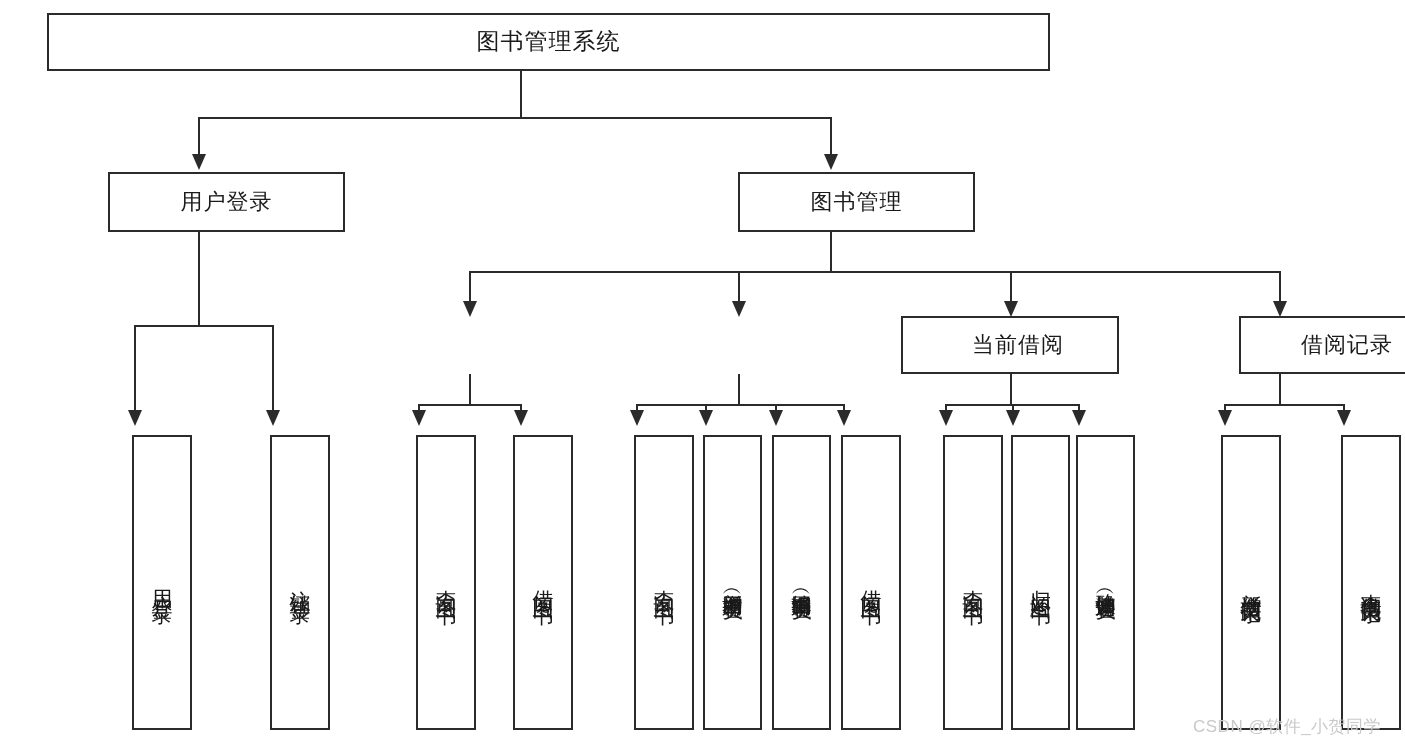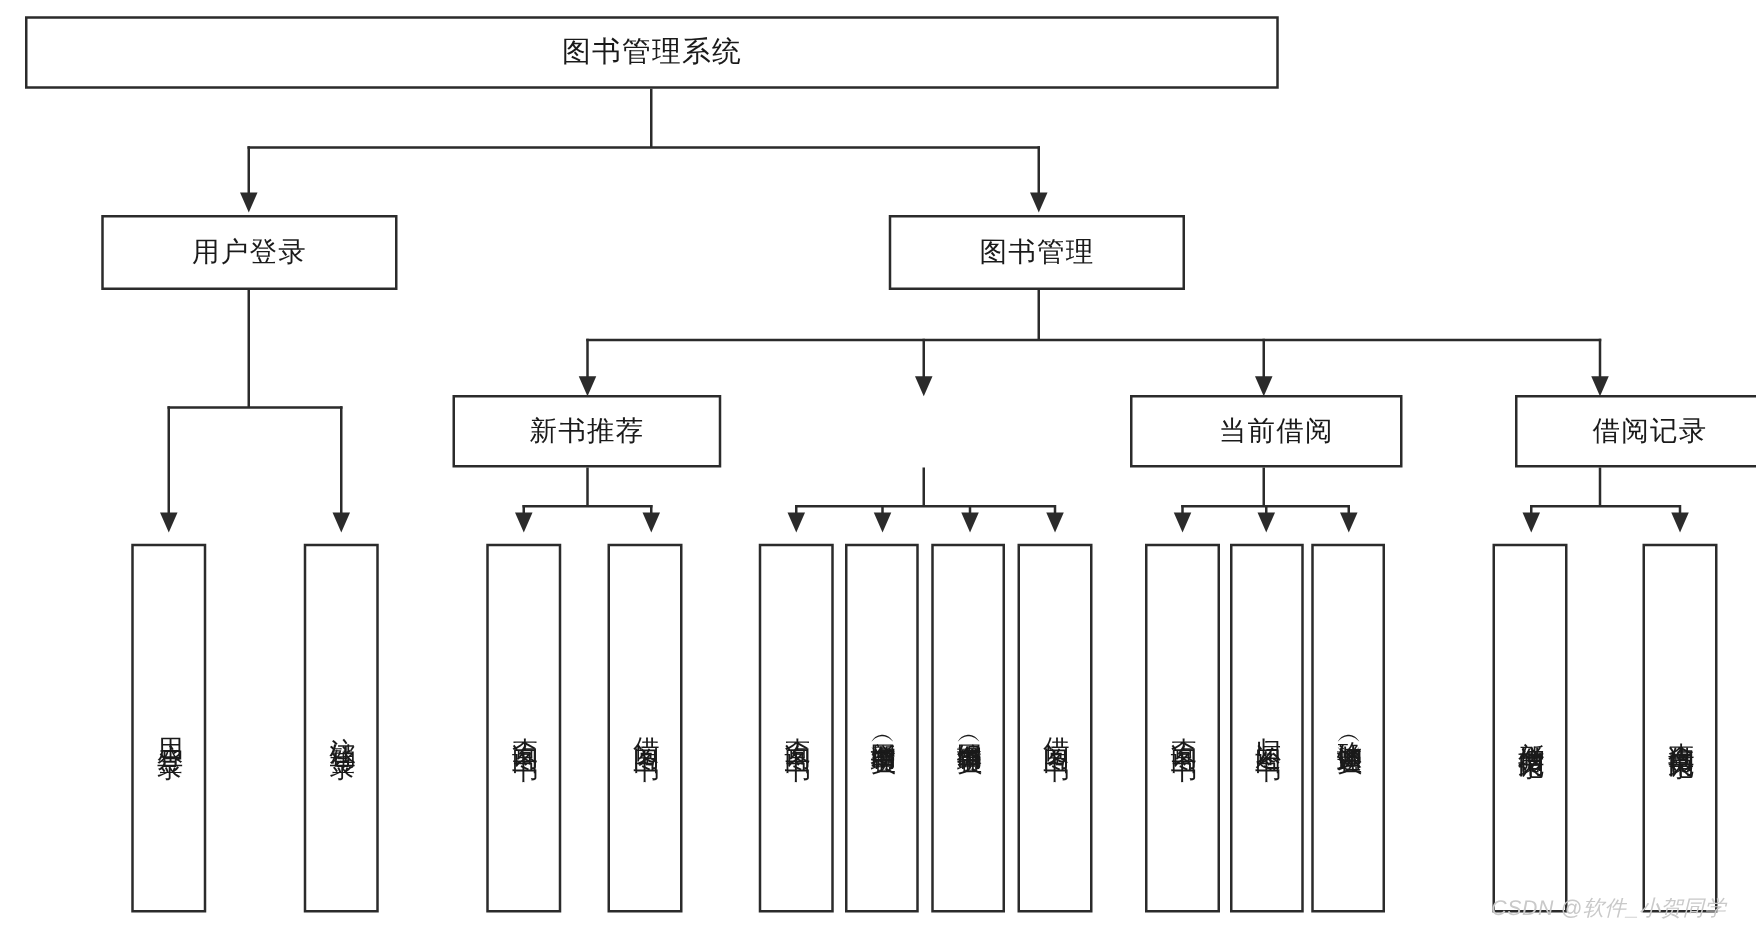--- a/index.html
+++ b/index.html
@@ -16,20 +16,21 @@
     overflow: hidden;
   }
   .node {
     position: absolute;
     border: 2px solid #2b2b2b;
     background: #ffffff;
     display: flex;
     align-items: center;
     justify-content: center;
     color: #1a1a1a;
+    margin-left: 27px;
   }
   .node.horiz {
     font-size: 22px;
     letter-spacing: 1px;
     line-height: 1.2;
   }
   .node.root { font-size: 23px; }
   .node.vert {
     writing-mode: vertical-rl;
     text-orientation: upright;
@@ -55,21 +56,20 @@
     border-left: 7px solid transparent;
     border-right: 7px solid transparent;
     border-top: 16px solid #2b2b2b;
   }
   .watermark {
     position: absolute;
     color: #c9c9c9;
     font-size: 17px;
     white-space: nowrap;
     letter-spacing: 0.5px;
-    font-style: italic;
   }
 </style>
 </head>
 <body>
 
 <div id="canvas">
 
   <div class="node horiz root" style="left:20px; top:13px; width:1003px; height:58px;">
     <span>图书管理系统</span>
   </div>
@@ -103,24 +103,21 @@
   <div class="edge h" style="left:469px; top:271px; width:812px; height:2px;"></div>
   <div class="edge v" style="left:469px; top:271px; width:2px; height:32px;"></div>
   <div class="arrow" style="left:463px; top:301px;"></div>
   <div class="edge v" style="left:738px; top:271px; width:2px; height:32px;"></div>
   <div class="arrow" style="left:732px; top:301px;"></div>
   <div class="edge v" style="left:1010px; top:271px; width:2px; height:32px;"></div>
   <div class="arrow" style="left:1004px; top:301px;"></div>
   <div class="edge v" style="left:1279px; top:271px; width:2px; height:32px;"></div>
   <div class="arrow" style="left:1273px; top:301px;"></div>
 
-  <div class="node horiz" style="left:362px; top:316px; width:215px; height:58px;">
-    <span>新书推荐</span>
-  </div>
-  <div class="node horiz" style="left:904px; top:316px; width:218px; height:58px;padding-left:16px;">
+  <div class="node horiz" style="left:874px; top:316px; width:218px; height:58px;padding-left:16px;">
     <span>当前借阅</span>
   </div>
   <div class="node horiz" style="left:1212px; top:316px; width:216px; height:58px;">
     <span>借阅记录</span>
   </div>
 
   <div class="edge v" style="left:469px; top:374px; width:2px; height:31px;"></div>
   <div class="edge h" style="left:418px; top:404px; width:104px; height:2px;"></div>
   <div class="edge v" style="left:418px; top:404px; width:2px; height:8px;"></div>
   <div class="arrow" style="left:412px; top:410px;"></div>

